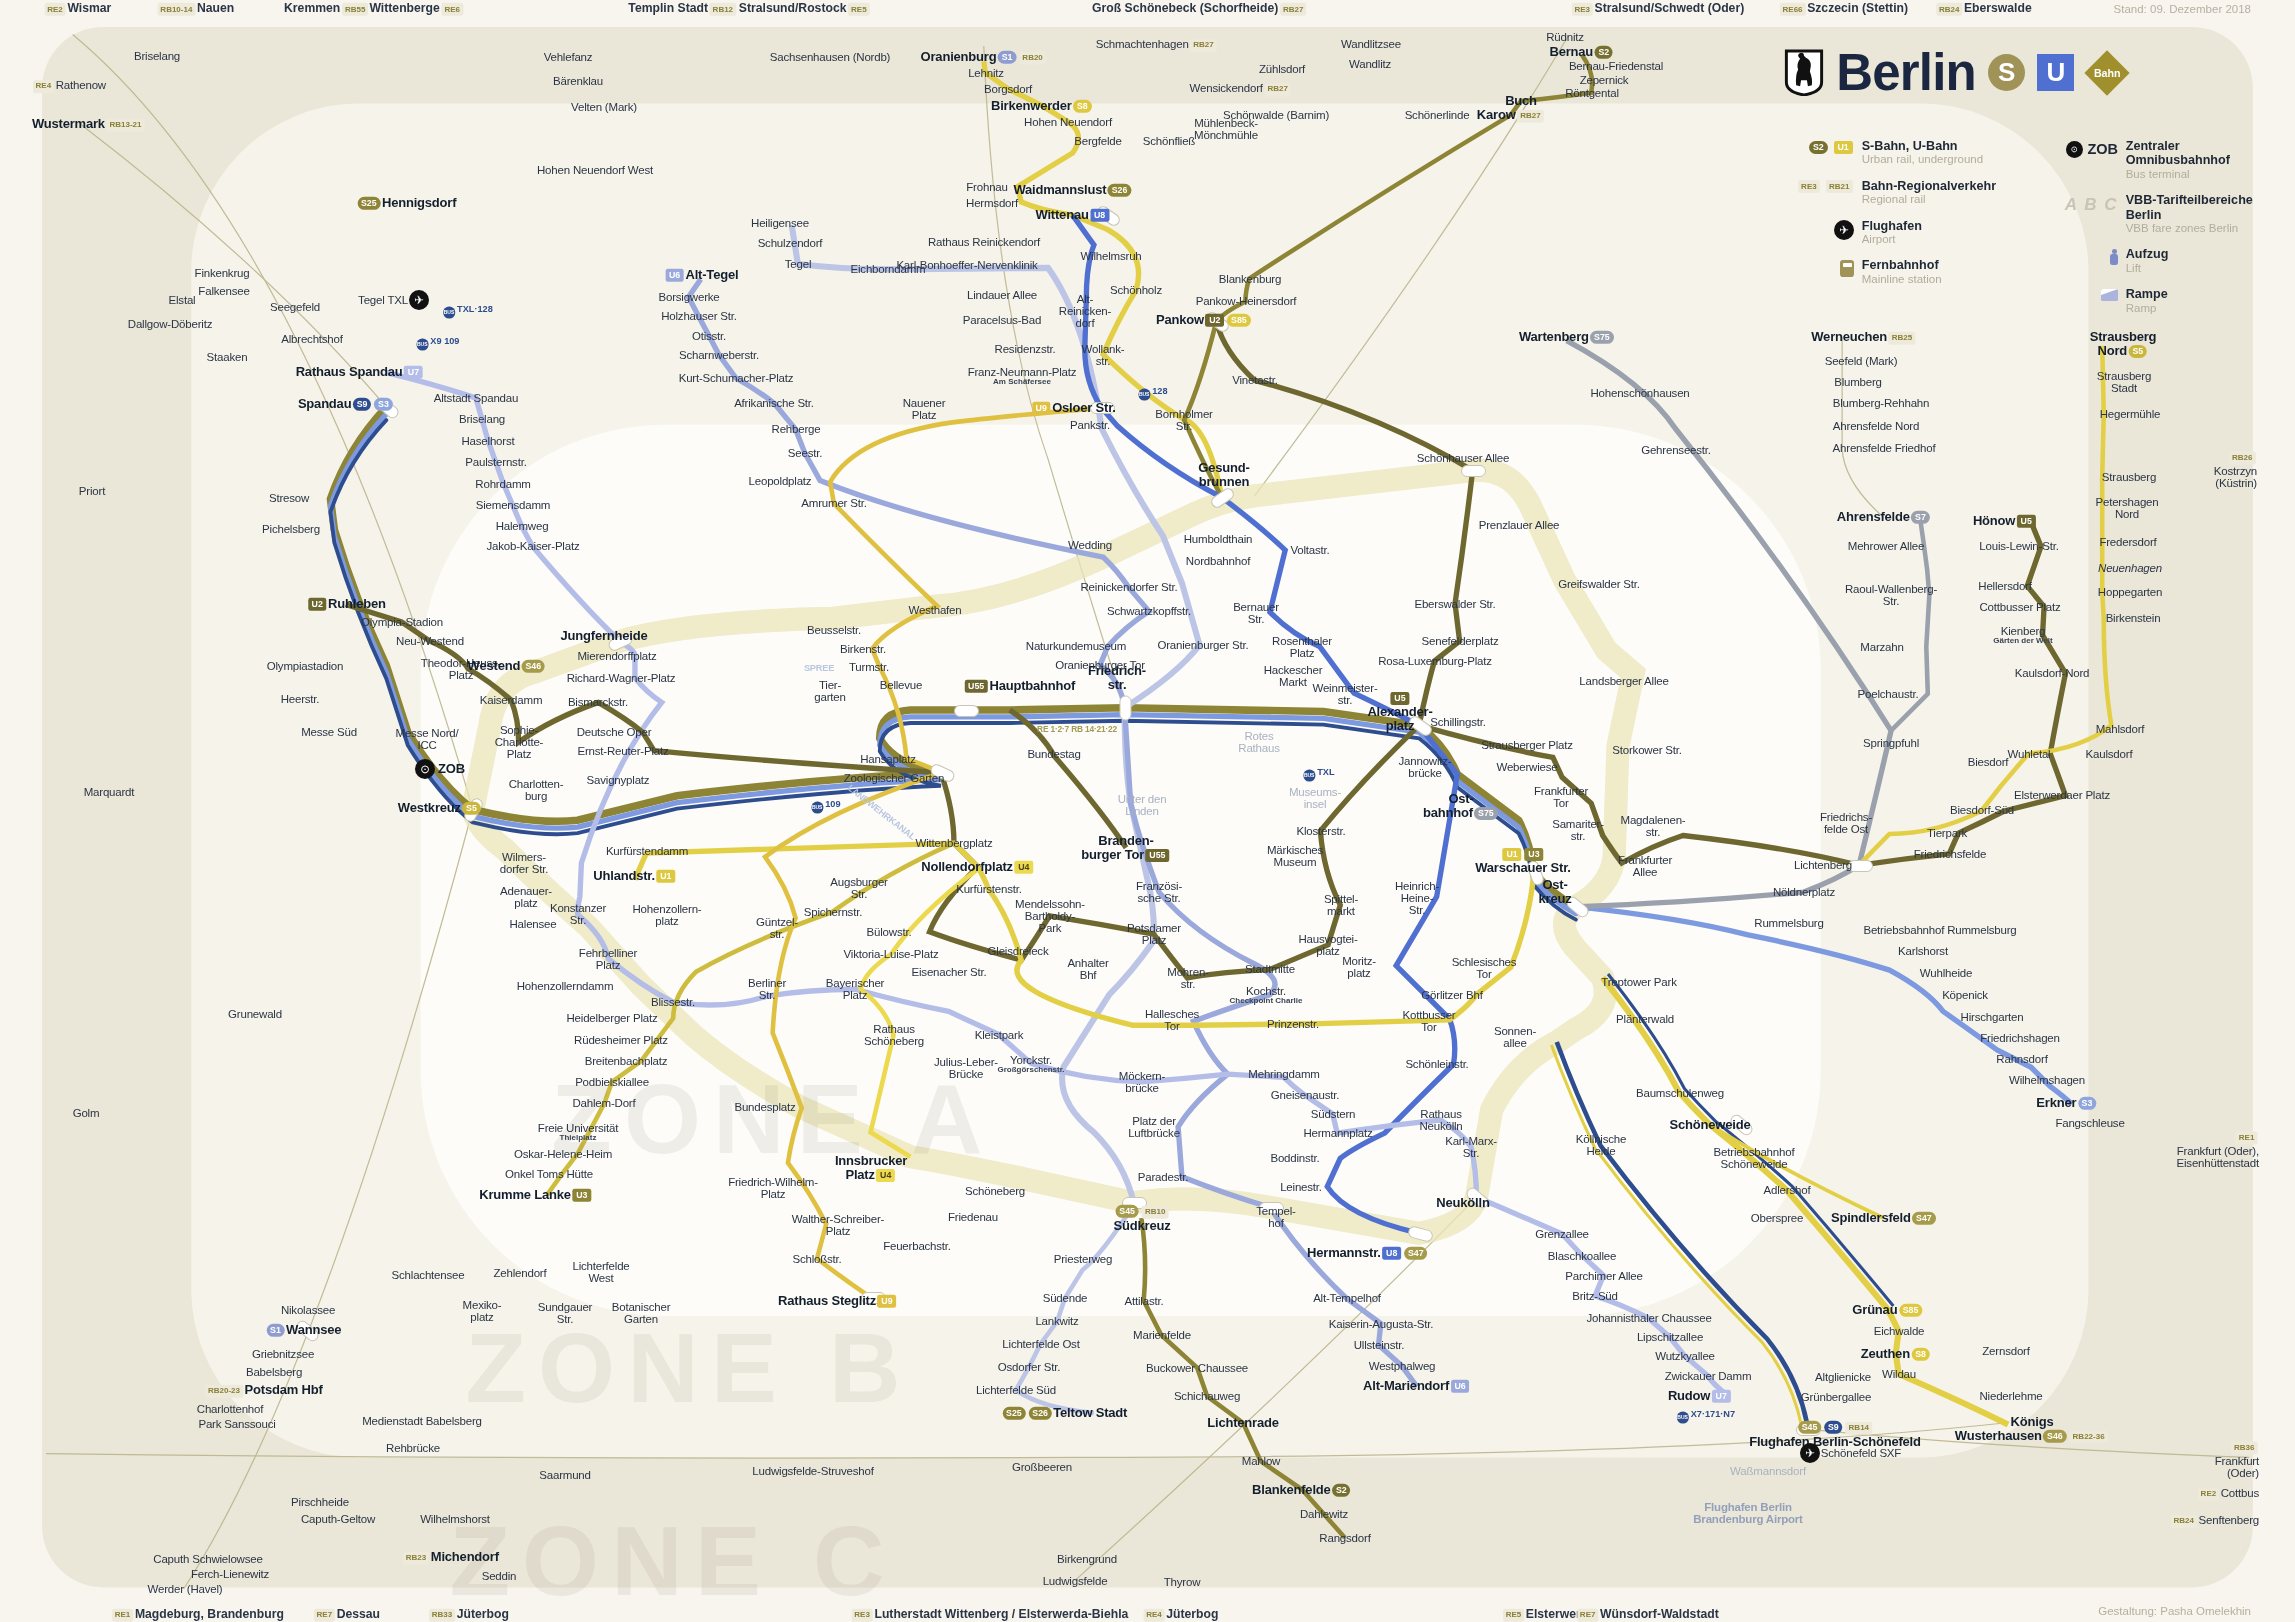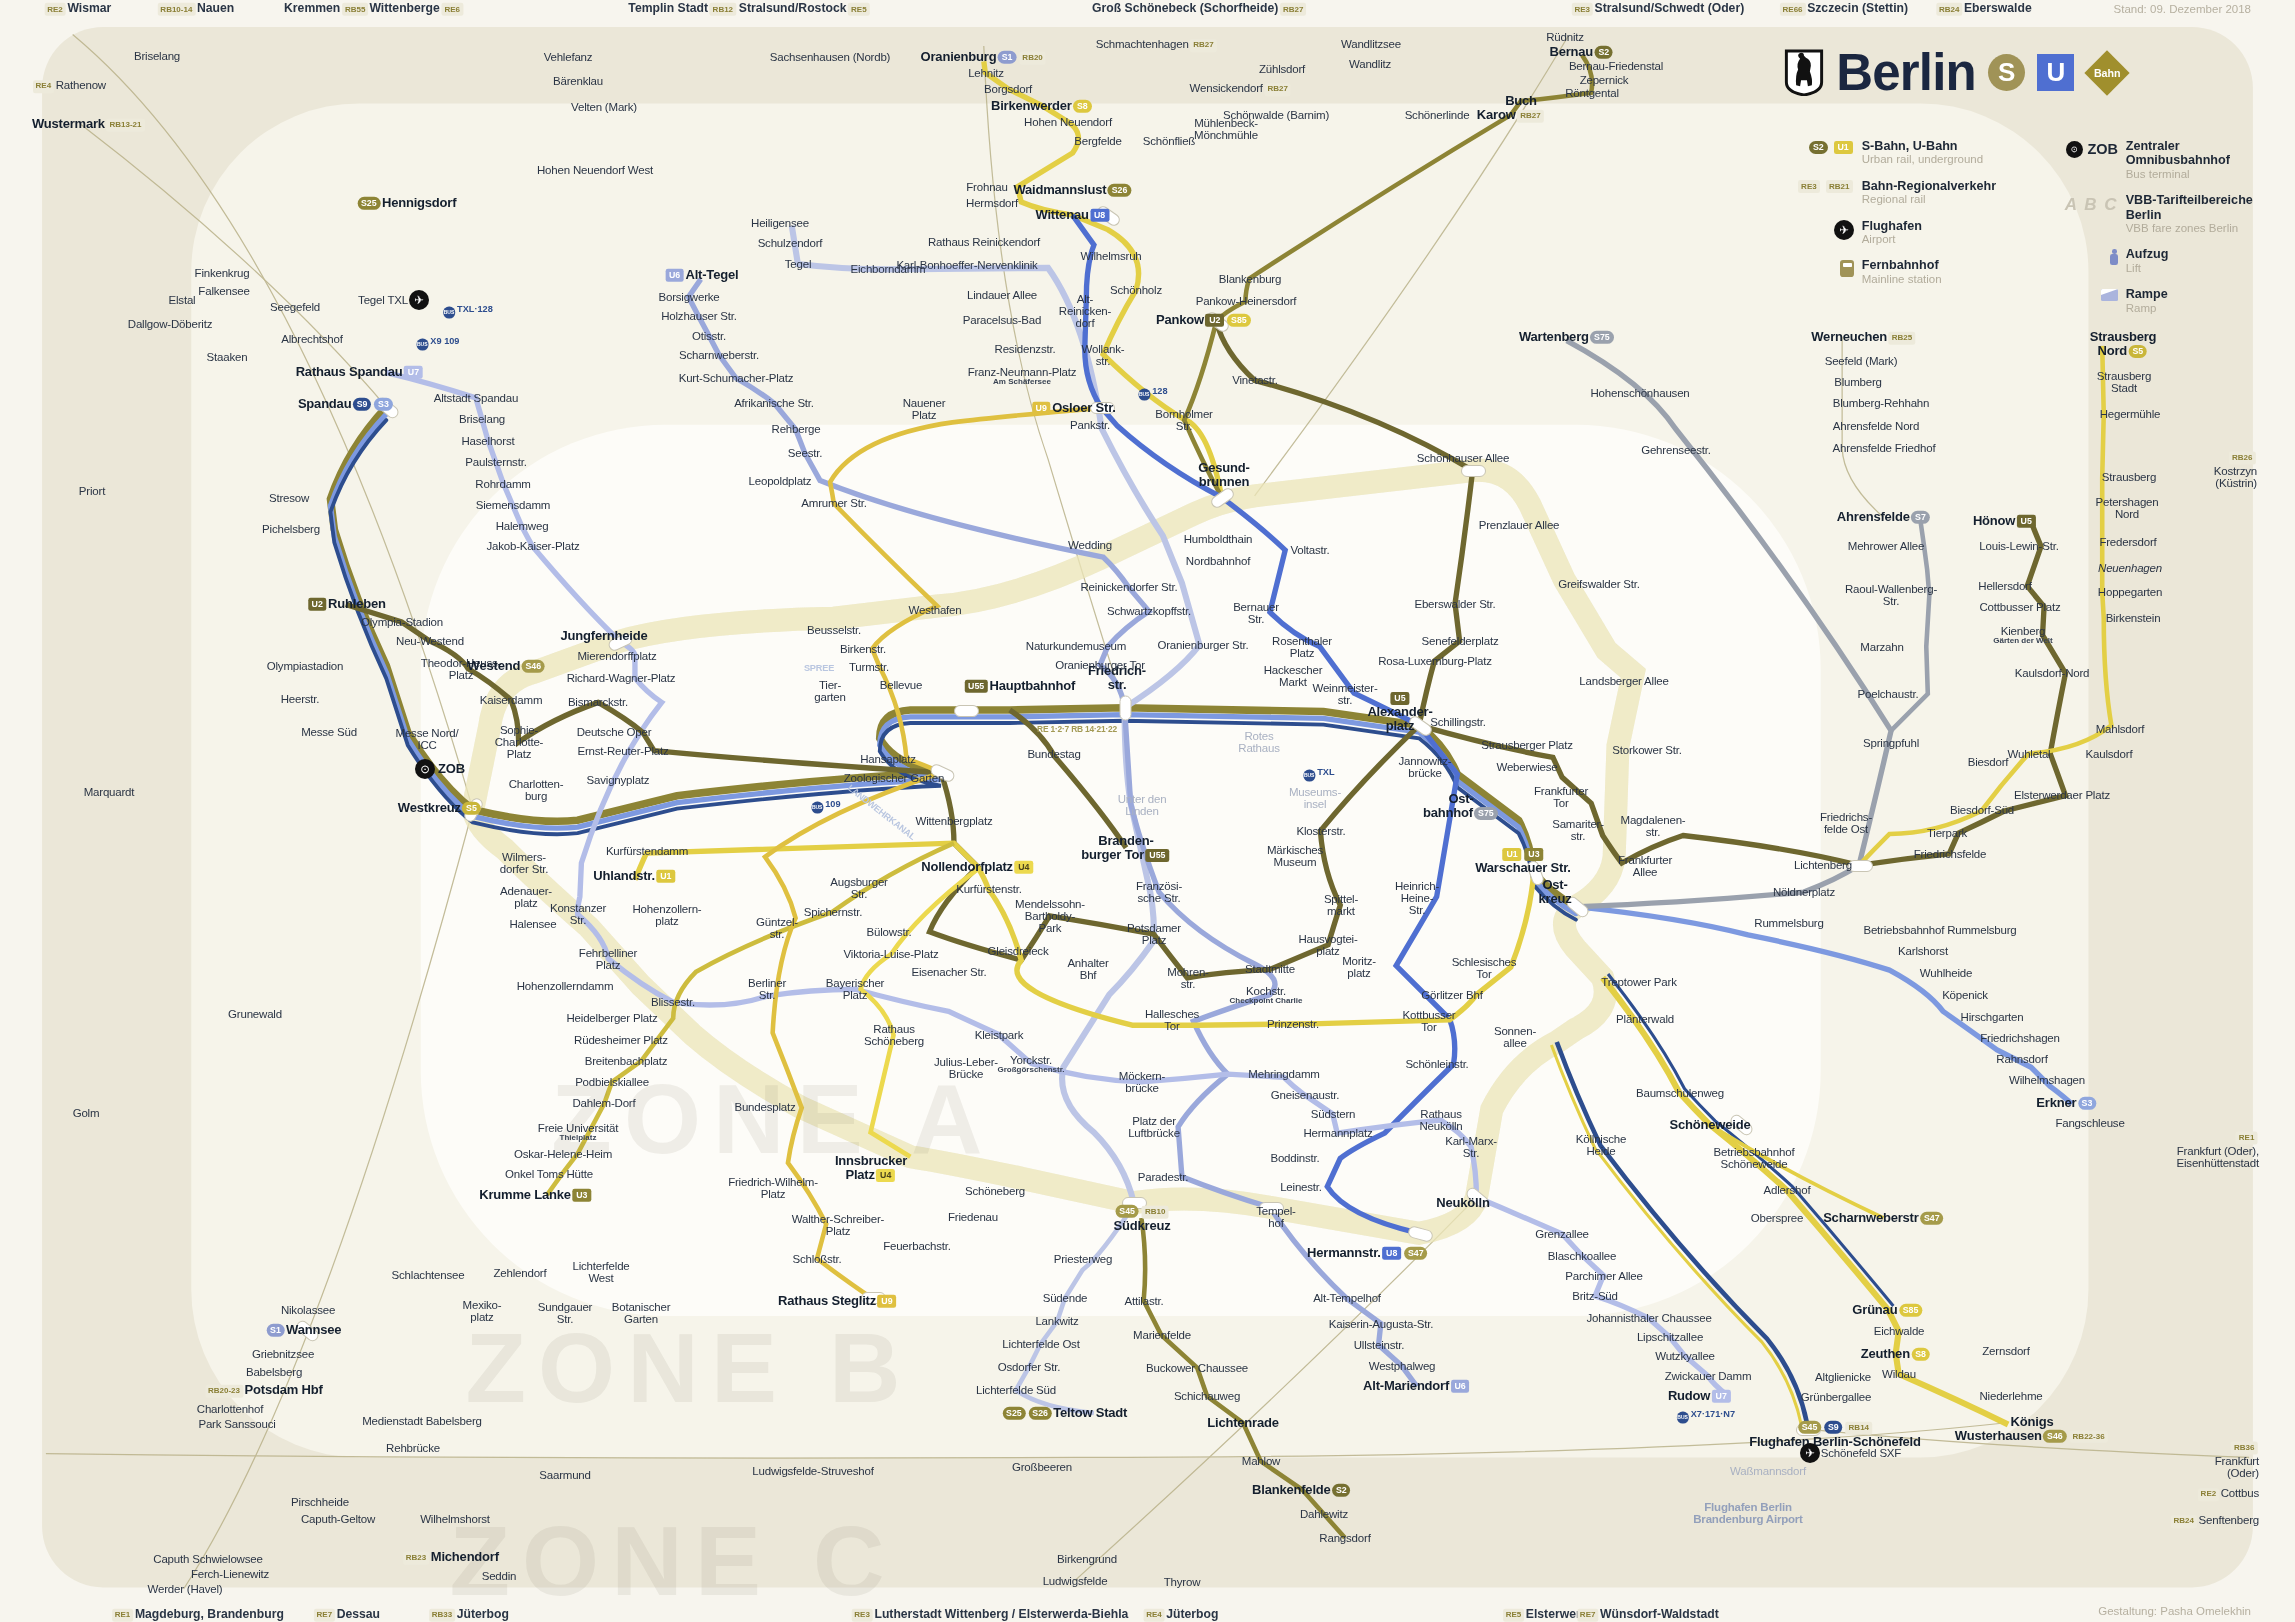--- a/index.html
+++ b/index.html
@@ -332,21 +332,21 @@
       <div class="st" style="left: 869px; top: 667px;"><span class="nm">Turmstr.</span></div>
       <div class="st" style="left: 935px; top: 610px;"><span class="nm">Westhafen</span></div>
       <div class="st" style="left: 1090px; top: 545px;"><span class="nm">Wedding</span></div>
       <div class="st" style="left: 830px; top: 691px;"><span class="nm">Tier-<br>garten</span></div>
       <div class="st" style="left: 901px; top: 685px;"><span class="nm">Bellevue</span></div>
       <div class="st b" style="left: 1019px; top: 686px;"><span class="bd sq" style="background: rgb(110, 103, 47);">U55</span><span class="nm">Hauptbahnhof</span></div>
       <div class="st" style="left: 888px; top: 759px;"><span class="nm">Hansaplatz</span></div>
       <div class="st" style="left: 894px; top: 778px;"><span class="nm">Zoologischer Garten</span></div>
       <div class="st water" style="left: 819px; top: 669px;"><span class="nm">SPREE</span></div>
       <div class="st water" style="left: 881px; top: 813px; transform: translate(-50%, -50%) rotate(38deg);"><span class="nm">LANDWEHRKANAL</span></div>
-      <div class="st" style="left: 954px; top: 821px; text-align: right;"><span class="nm">Wittenbergplatz</span></div>
+      <div class="st" style="left: 954px; top: 843px; text-align: right;"><span class="nm">Wittenbergplatz</span></div>
       <div class="st b" style="left: 978px; top: 867px;"><span class="nm">Nollendorfplatz</span><span class="bd sq" style="background: rgb(236, 217, 78); color: rgb(74, 67, 28);">U4</span></div>
       <div class="st" style="left: 989px; top: 889px;"><span class="nm">Kurfürstenstr.</span></div>
       <div class="st" style="left: 859px; top: 888px;"><span class="nm">Augsburger<br>Str.</span></div>
       <div class="st" style="left: 833px; top: 912px;"><span class="nm">Spichernstr.</span></div>
       <div class="st" style="left: 667px; top: 915px;"><span class="nm">Hohenzollern-<br>platz</span></div>
       <div class="st" style="left: 777px; top: 928px;"><span class="nm">Güntzel-<br>str.</span></div>
       <div class="st" style="left: 767px; top: 989px;"><span class="nm">Berliner<br>Str.</span></div>
       <div class="st" style="left: 673px; top: 1002px;"><span class="nm">Blissestr.</span></div>
       <div class="st" style="left: 578px; top: 914px;"><span class="nm">Konstanzer<br>Str.</span></div>
       <div class="st" style="left: 608px; top: 959px;"><span class="nm">Fehrbelliner<br>Platz</span></div>
@@ -580,21 +580,21 @@
       <div class="st" style="left: 1437px; top: 1064px;"><span class="nm">Schönleinstr.</span></div>
       <div class="st" style="left: 1441px; top: 1120px;"><span class="nm">Rathaus<br>Neukölln</span></div>
       <div class="st" style="left: 1471px; top: 1147px;"><span class="nm">Karl-Marx-<br>Str.</span></div>
       <div class="st" style="left: 1639px; top: 982px;"><span class="nm">Treptower Park</span></div>
       <div class="st" style="left: 1645px; top: 1019px;"><span class="nm">Plänterwald</span></div>
       <div class="st" style="left: 1680px; top: 1093px;"><span class="nm">Baumschulenweg</span></div>
       <div class="st b" style="left: 1710px; top: 1125px;"><span class="nm">Schöneweide</span></div>
       <div class="st" style="left: 1754px; top: 1158px;"><span class="nm">Betriebsbahnhof<br>Schöneweide</span></div>
       <div class="st" style="left: 1787px; top: 1190px;"><span class="nm">Adlershof</span></div>
       <div class="st" style="left: 1777px; top: 1218px;"><span class="nm">Oberspree</span></div>
-      <div class="st b" style="left: 1884px; top: 1218px;"><span class="nm">Scharnweberstr</span><span class="bd" style="background: rgb(165, 155, 74);">S47</span></div>
+      <div class="st b" style="left: 1884px; top: 1218px;"><span class="nm">Spindlersfeld</span><span class="bd" style="background: rgb(165, 155, 74);">S47</span></div>
       <div class="st" style="left: 1601px; top: 1145px;"><span class="nm">Köllnische<br>Heide</span></div>
       <div class="st b" style="left: 1463px; top: 1203px;"><span class="nm">Neukölln</span></div>
       <div class="st" style="left: 1562px; top: 1234px;"><span class="nm">Grenzallee</span></div>
       <div class="st" style="left: 1582px; top: 1256px;"><span class="nm">Blaschkoallee</span></div>
       <div class="st" style="left: 1604px; top: 1276px;"><span class="nm">Parchimer Allee</span></div>
       <div class="st" style="left: 1595px; top: 1296px;"><span class="nm">Britz-Süd</span></div>
       <div class="st" style="left: 1649px; top: 1318px;"><span class="nm">Johannisthaler Chaussee</span></div>
       <div class="st" style="left: 1670px; top: 1337px;"><span class="nm">Lipschitzallee</span></div>
       <div class="st" style="left: 1685px; top: 1356px;"><span class="nm">Wutzkyallee</span></div>
       <div class="st" style="left: 1708px; top: 1376px;"><span class="nm">Zwickauer Damm</span></div>

